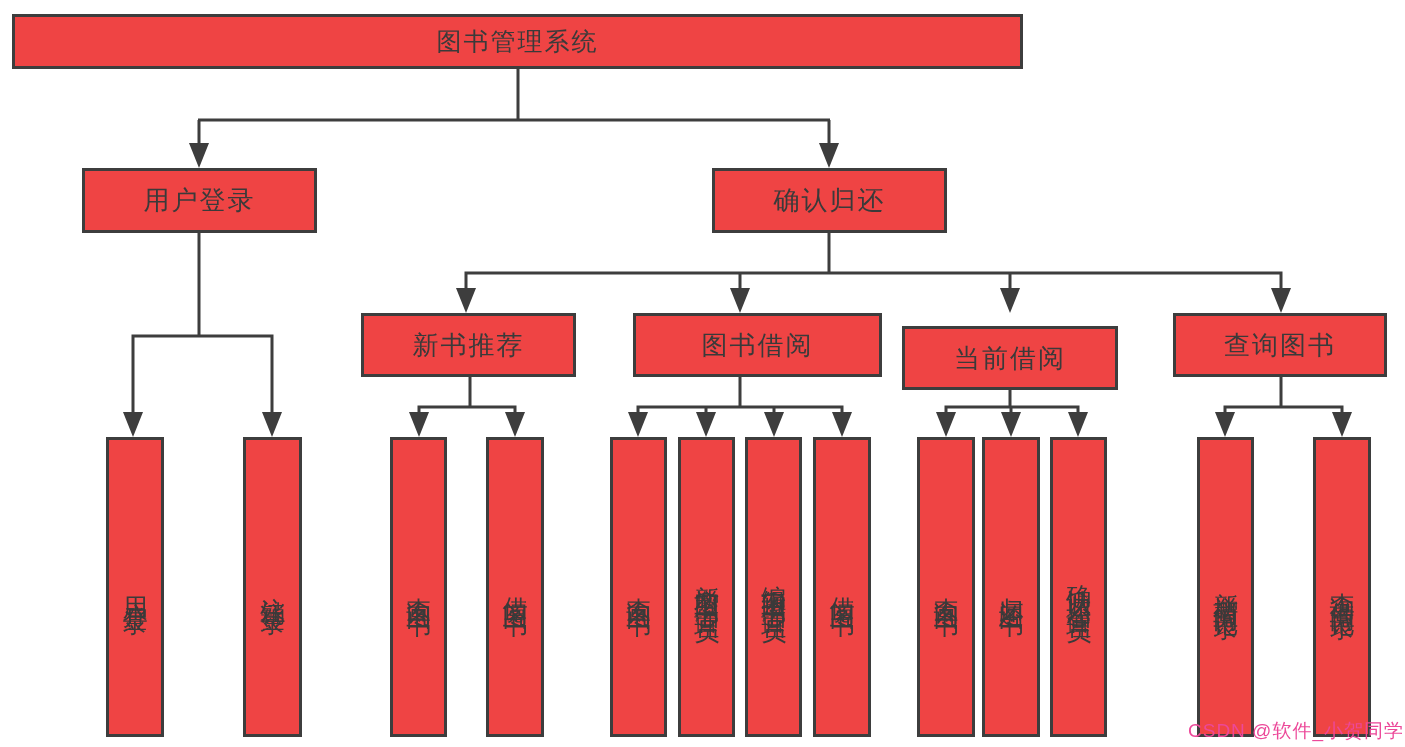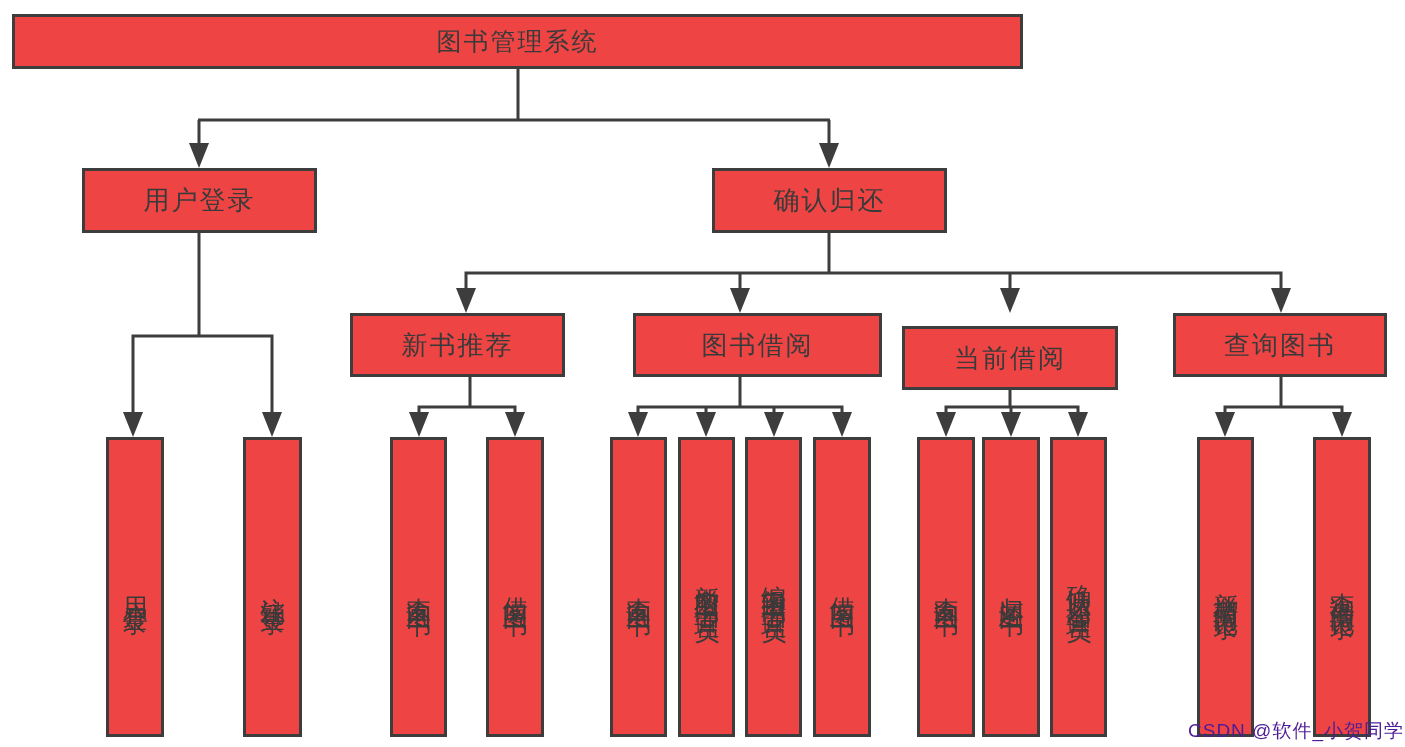--- a/index.html
+++ b/index.html
@@ -31,21 +31,21 @@
     writing-mode:vertical-rl;
     text-orientation:mixed;
     font-size:25px;
     letter-spacing:5px;
     line-height:1.1;
   }
   .watermark{
     position:absolute;
     left:1188px;top:718px;
     font-size:19px;
-    color:#4c1d95;
+    color:#ec4899;
     letter-spacing:1px;
     white-space:nowrap;
   }
 </style>
 </head>
 <body>
 
 <div id="stage">
 
   <svg id="wires" width="1405" height="747" viewBox="0 0 1405 747">
@@ -93,21 +93,21 @@
     <span class="label">图书管理系统</span>
   </div>
 
   <div class="node h" style="left:82px;top:168px;width:235px;height:65px">
     <span class="label">用户登录</span>
   </div>
   <div class="node h" style="left:712px;top:168px;width:235px;height:65px">
     <span class="label">确认归还</span>
   </div>
 
-  <div class="node h" style="left:350px;top:313px;width:215px;height:64px">
+  <div class="node h" style="left:361px;top:313px;width:215px;height:64px">
     <span class="label">新书推荐</span>
   </div>
   <div class="node h" style="left:633px;top:313px;width:249px;height:64px">
     <span class="label">图书借阅</span>
   </div>
   <div class="node h" style="left:902px;top:326px;width:216px;height:64px">
     <span class="label">当前借阅</span>
   </div>
   <div class="node h" style="left:1173px;top:313px;width:214px;height:64px">
     <span class="label">查询图书</span>

